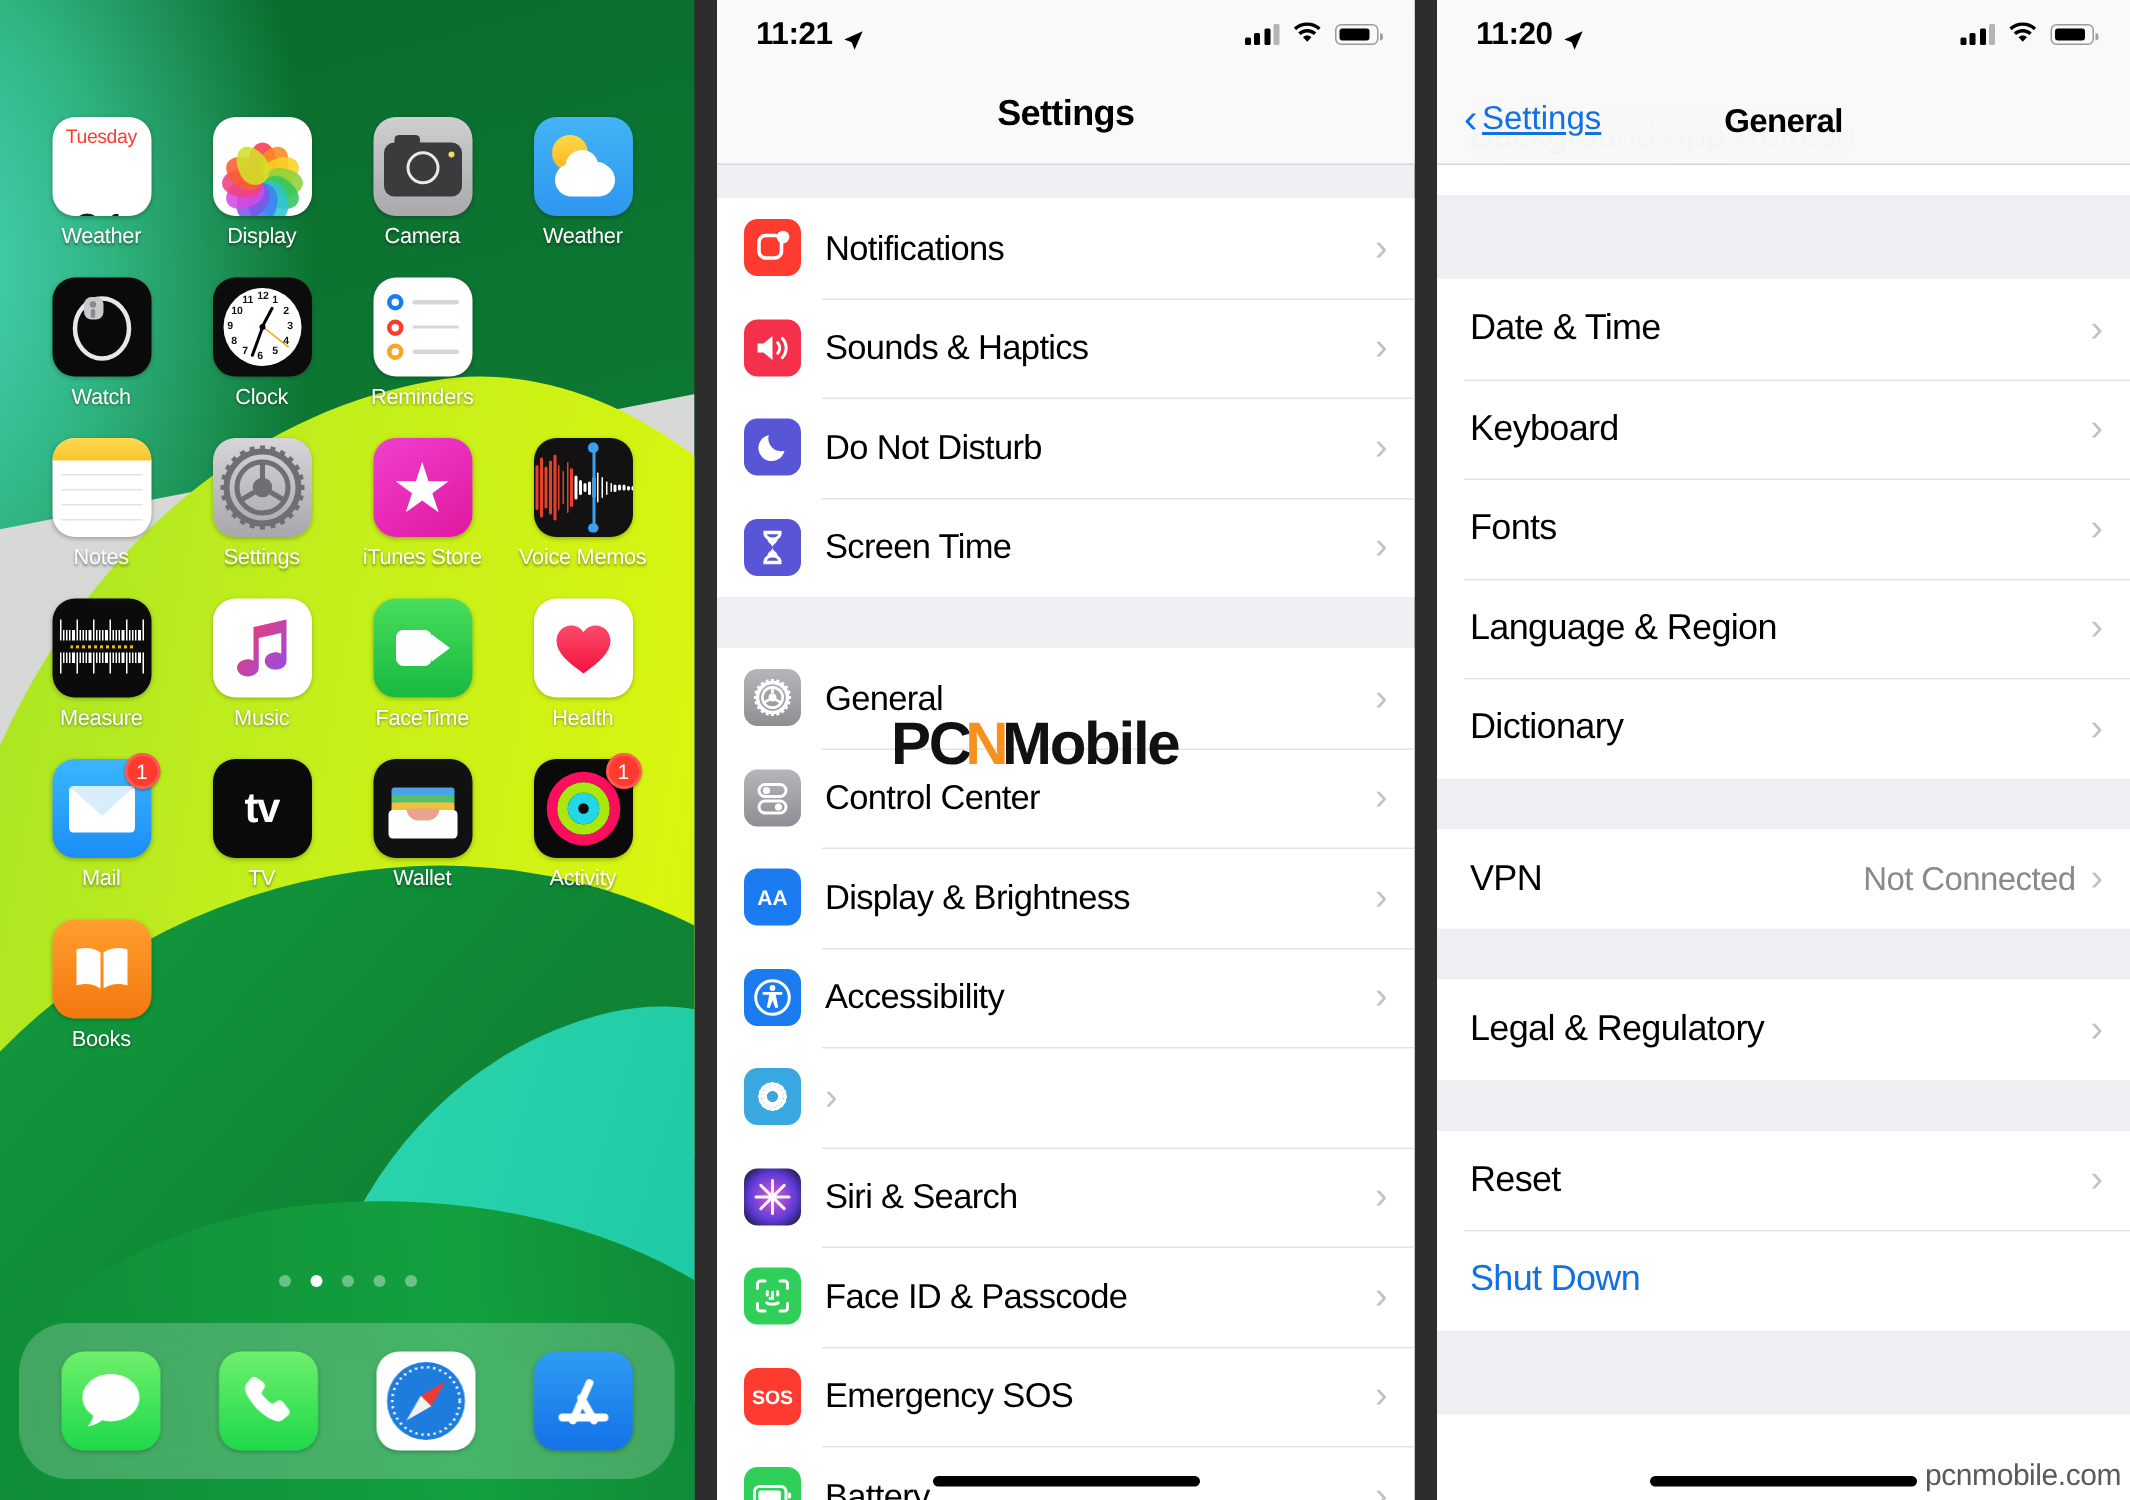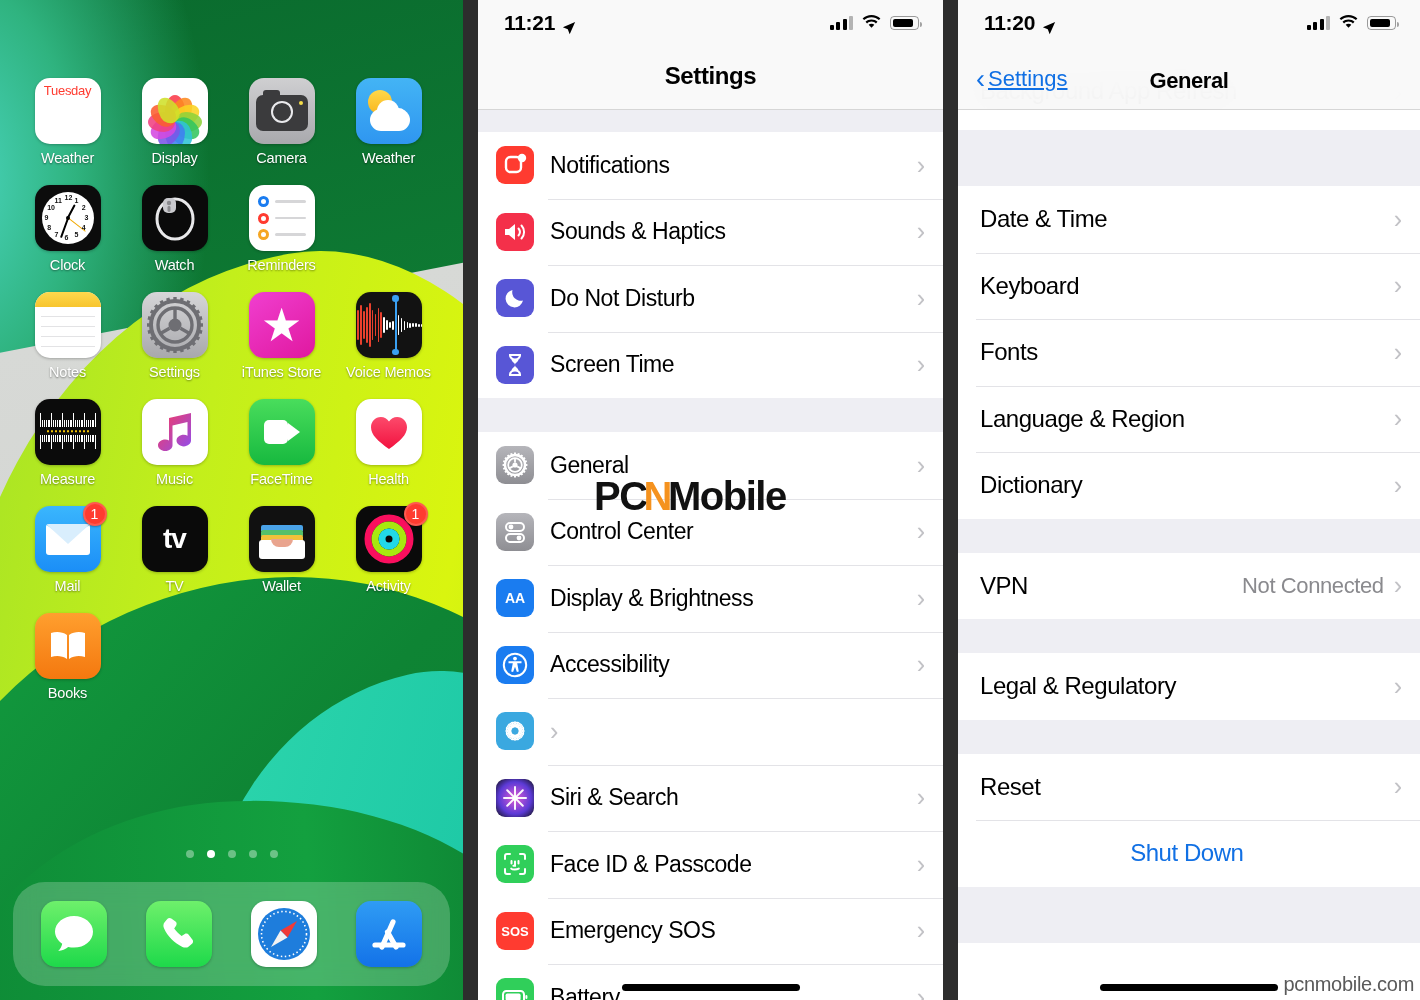--- a/index.html
+++ b/index.html
@@ -221,21 +221,21 @@
   .row { display:flex; align-items:center; height:66.5px; padding-left:18px; position:relative; background:#fff;}
   .row + .row:before { content:""; position:absolute; left:70px; right:0; top:0; height:1px; background:#e3e3e7;}
   .row.noicon + .row.noicon:before { left:18px; }
   .sicon { width:38px; height:38px; border-radius:9px; flex:0 0 auto; margin-right:16px;
      display:flex; align-items:center; justify-content:center; overflow:hidden; position:relative;}
   .rlabel { flex:1; font-size:23px; color:#000; letter-spacing:-.45px; }
   .rvalue { font-size:22px; color:#8a8a8e; letter-spacing:-.4px; margin-right:10px; }
   .chevr { color:#c2c2c6; font-size:25px; margin-right:18px; font-weight:400; line-height:1; }
   .row.noicon { padding-left:22px; }
   .row.noicon .rlabel { font-size:24px; }
-  .rlabel.blue { color:#1170e4;text-align:center; }
+  .rlabel.blue { color:#1170e4; }
 
   
   .si-notif{background:#ff3b30;} .si-sound{background:#f4304a;} .si-dnd{background:#5856d6;}
   .si-screen{background:#5856d6;} .si-general{background:linear-gradient(180deg,#b5b5ba,#8e8e93);}
   .si-control{background:linear-gradient(180deg,#b5b5ba,#8e8e93);} .si-display{background:#1a7cf0;}
   .si-access{background:#1a7cf0;} .si-wall{background:#3aa8e0;}
   .si-siri{background:radial-gradient(circle at 50% 50%,#e25bd4,#5b3ad6 60%,#111 100%);}
   .si-face{background:#30cf5a;} .si-sos{background:#ff3b30; color:#fff; font-size:13px; font-weight:bold;}
   .si-batt{background:#30cf5a;}
   .sicon svg { display:block; }
@@ -318,20 +318,34 @@
                 <div class="cl2"></div>
                 <div class="cl3"></div>
                 <div class="cl"></div>
           </div>
             </div>
           <div class="applabel">Weather</div>
         </div>
       </div>
 
       <div class="approw">
+        <div class="appcell">
+          <div class="appicon-wrap">
+              <div class="appicon ic-watch">
+            <svg width="44" height="50" viewBox="0 0 44 50">
+              <ellipse cx="22" cy="26" rx="18" ry="20" fill="none" stroke="#e8e8ea" stroke-width="3"></ellipse>
+              <rect x="10" y="5" width="13" height="15" rx="5" fill="#c9c9cd"></rect>
+              <circle cx="16" cy="10" r="2.2" fill="#8a8a8e"></circle>
+              <rect x="14.5" y="13" width="3" height="6" rx="1.4" fill="#8a8a8e"></rect>
+            </svg>
+          </div>
+            </div>
+          <div class="applabel">Watch</div>
+        </div>
+
         <div class="appcell">
           <div class="appicon-wrap">
               <div class="appicon ic-clock">
             <div class="face" id="clockFace">
                   <div class="hh"></div>
                   <div class="mh"></div>
                   <div class="sh"></div>
                   <div class="pin"></div>
                   <span class="num" style="left: 33px; top: 4.67949px;">1</span>
                   <span class="num" style="left: 40.3205px; top: 12px;">2</span>
@@ -342,34 +356,20 @@
                   <span class="num" style="left: 13px; top: 39.3205px;">7</span>
                   <span class="num" style="left: 5.67949px; top: 32px;">8</span>
                   <span class="num" style="left: 3px; top: 22px;">9</span>
                   <span class="num" style="left: 5.67949px; top: 12px;">10</span>
                   <span class="num" style="left: 13px; top: 4.67949px;">11</span>
                   <span class="num" style="left: 23px; top: 2px;">12</span>
                 </div>
           </div>
             </div>
           <div class="applabel">Clock</div>
-        </div>
-
-        <div class="appcell">
-          <div class="appicon-wrap">
-              <div class="appicon ic-watch">
-            <svg width="44" height="50" viewBox="0 0 44 50">
-              <ellipse cx="22" cy="26" rx="18" ry="20" fill="none" stroke="#e8e8ea" stroke-width="3"></ellipse>
-              <rect x="10" y="5" width="13" height="15" rx="5" fill="#c9c9cd"></rect>
-              <circle cx="16" cy="10" r="2.2" fill="#8a8a8e"></circle>
-              <rect x="14.5" y="13" width="3" height="6" rx="1.4" fill="#8a8a8e"></rect>
-            </svg>
-          </div>
-            </div>
-          <div class="applabel">Watch</div>
         </div>
 
         <div class="appcell">
           <div class="appicon-wrap">
               <div class="appicon ic-rem">
             <div class="ln">
                   <span class="dot" style="border-color:#1a7cf0"></span>
                   <span class="bar"></span>
                 </div>
             <div class="ln">

